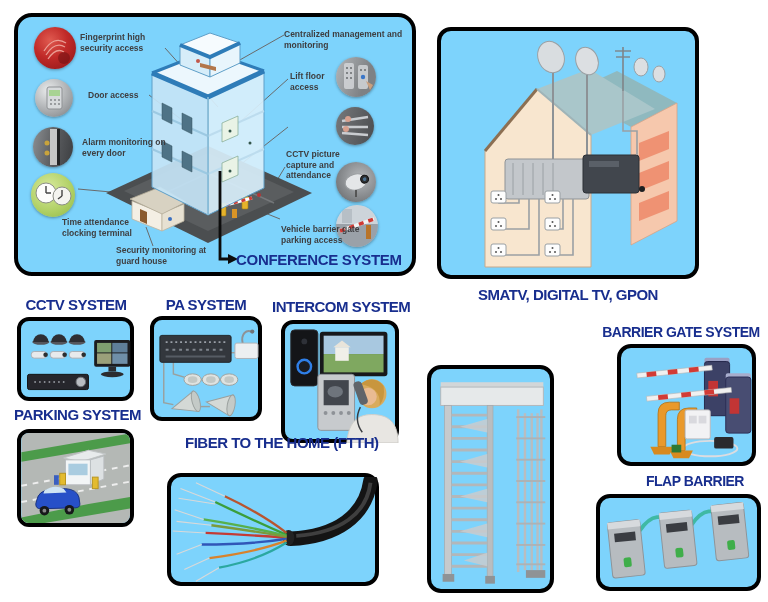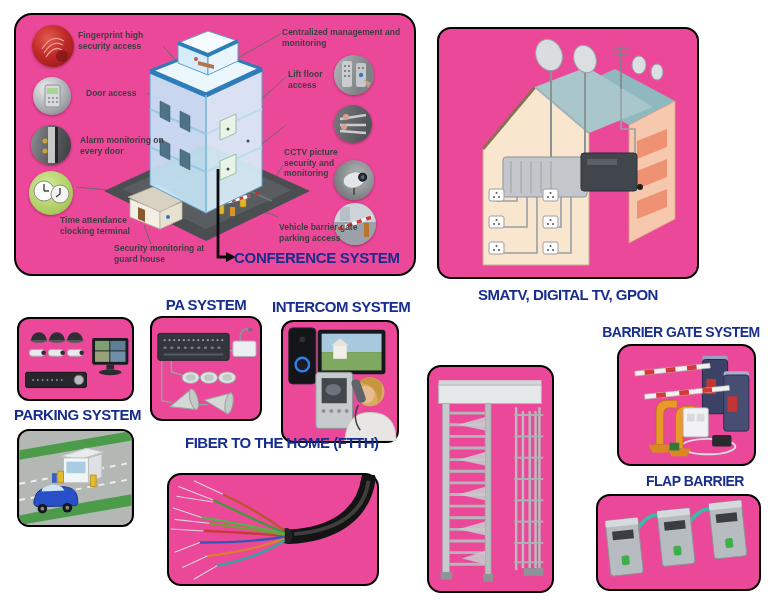--- a/index.html
+++ b/index.html
@@ -1,18 +1,18 @@
 <!DOCTYPE html>
 <html><head>
 <meta charset="utf-8">
 <style>
   html,body{margin:0;padding:0;background:#fff;}
   .canvas{position:relative;width:768px;height:602px;background:#ffffff;overflow:hidden;
           font-family:"Liberation Sans",sans-serif;}
-  .panel{position:absolute;background:#ec4899;border:2px solid #000000;box-sizing:border-box;}
+  .panel{position:absolute;background:#7dd3fc;border:4px solid #000000;box-sizing:border-box;}
   .r18{border-radius:18px;} .r14{border-radius:14px;} .r12{border-radius:12px;}
   .sec-title{position:absolute;color:#182e8e;font-weight:bold;font-size:15px;
              letter-spacing:-0.5px;text-align:center;white-space:nowrap;}
   .sec-title.sm{font-size:14px;}
   .co{position:absolute;font-size:8.5px;font-weight:bold;color:#3e3e40;line-height:1.25;}
   .conference{position:absolute;color:#182e8e;font-weight:bold;font-size:15px;
               letter-spacing:-0.3px;white-space:nowrap;}
   .ph{position:absolute;border-radius:50%;overflow:hidden;box-shadow:0 1px 3px rgba(0,0,0,.35);}
   .ph svg{position:absolute;left:0;top:0;width:100%;height:100%;}
   .bg-finger{background:radial-gradient(circle at 38% 32%,#e05a50 0%,#c02a28 45%,#8c1418 100%);}
@@ -192,21 +192,21 @@
         </svg>
     </div>
 
     <div class="co" style="left:62px;top:15px;width:82px;">Fingerprint high security access</div>
     <div class="co" style="left:70px;top:73px;width:70px;">Door access</div>
     <div class="co" style="left:64px;top:120px;width:90px;">Alarm monitoring on every door</div>
     <div class="co" style="left:44px;top:200px;width:95px;">Time attendance clocking terminal</div>
     <div class="co" style="left:266px;top:12px;width:124px;">Centralized management and monitoring</div>
     <div class="co" style="left:98px;top:228px;width:102px;">Security monitoring at guard house</div>
     <div class="co" style="left:272px;top:54px;width:56px;">Lift floor access</div>
-    <div class="co" style="left:268px;top:132px;width:72px;">CCTV picture security and monitoring</div>
+    <div class="co" style="left:268px;top:132px;width:72px;">CCTV picture capture and attendance</div>
     <div class="co" style="left:263px;top:195px;width:84px;margin-top:12px;">Vehicle barrier gate parking access</div>
     <div class="conference" style="left:218px;top:234px;">CONFERENCE SYSTEM</div>
   </div>
 
   <div class="panel r14" style="left:437px;top:27px;width:262px;height:252px;">
     <svg class="abs" style="left:0;top:0;" width="258" height="248" viewBox="0 0 258 248">
 
       <polygon points="128,62 176,40 236,72 190,96" fill="#8fb9bf"></polygon>
       <polygon points="190,96 236,72 236,190 190,214" fill="#f6c8ad" stroke="#d8a284" stroke-width="0.8"></polygon>
       <g fill="#ef9273">
@@ -291,20 +291,21 @@
             <rect width="15" height="12" rx="2" fill="#fdfdfd" stroke="#9aa0a4"></rect>
             <circle cx="7.5" cy="4" r="1" fill="#555"></circle>
             <circle cx="5" cy="8" r="1" fill="#555"></circle>
             <circle cx="10" cy="8" r="1" fill="#555"></circle>
           </g>
       </g>
     </svg>
   </div>
   <div class="sec-title" style="left:437px;top:286px;width:262px;">SMATV, DIGITAL TV, GPON</div>
 
+  <div class="sec-title" style="left:16px;top:296px;width:120px;">CCTV SYSTEM</div>
   <div class="panel r12" style="left:17px;top:317px;width:117px;height:84px;">
     <svg class="abs" style="left:0;top:0;" width="113" height="80" viewBox="0 0 117 84">
       <g>
         <ellipse cx="20" cy="22" rx="9" ry="3" fill="#55565c"></ellipse>
           <path d="M12,22 a8,8 0 0 1 16,0 z" fill="#2e2e33"></path>
         <ellipse cx="39" cy="22" rx="9" ry="3" fill="#55565c"></ellipse>
           <path d="M31,22 a8,8 0 0 1 16,0 z" fill="#2e2e33"></path>
         <ellipse cx="58" cy="22" rx="9" ry="3" fill="#55565c"></ellipse>
           <path d="M50,22 a8,8 0 0 1 16,0 z" fill="#2e2e33"></path>
       </g>

